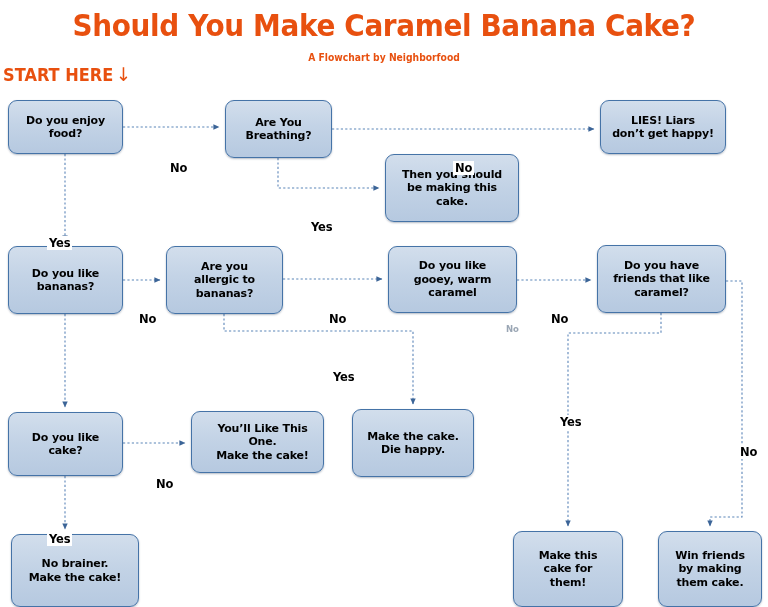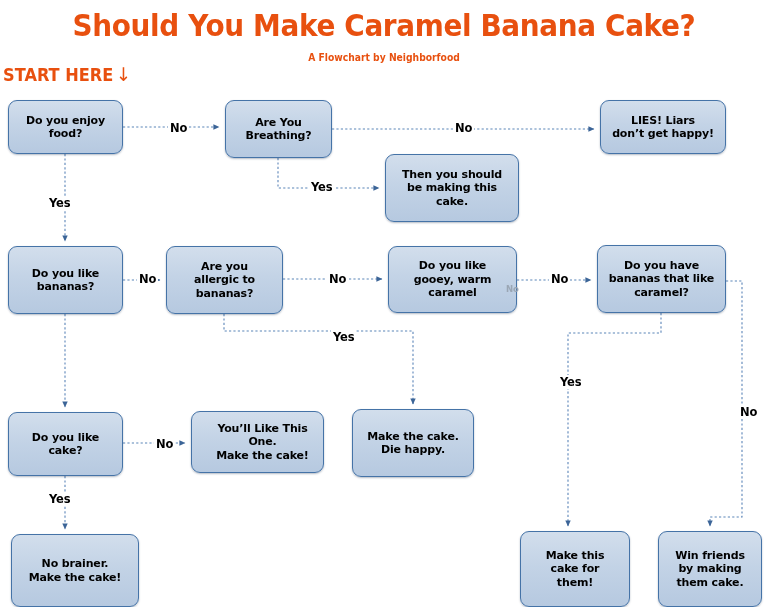--- a/index.html
+++ b/index.html
@@ -100,20 +100,21 @@
   .edge-label {
     position: absolute;
     font-family: "DejaVu Sans", sans-serif;
     font-weight: bold;
     font-size: 11.5px;
     color: #000000;
     background: #ffffff;
     padding: 0 2px;
     white-space: nowrap;
     letter-spacing: -0.2px;
+    margin-top: 40px;
   }
   .edge-label.ghost {
     color: #9AA6B4;
     background: transparent;
     font-size: 8.5px;
   }
 </style>
 </head>
 <body>
 
@@ -173,32 +174,32 @@
 cake.</div>
       <div class="node" style="left: 8px; top: 246px; width: 115px; height: 68px;">Do you like
 bananas?</div>
       <div class="node" style="left: 166px; top: 246px; width: 117px; height: 68px;">Are you
 allergic to
 bananas?</div>
       <div class="node" style="left: 388px; top: 246px; width: 129px; height: 67px;">Do you like
 gooey, warm
 caramel</div>
       <div class="node" style="left: 597px; top: 245px; width: 129px; height: 68px;">Do you have
-bananas that like
+friends that like
 caramel?</div>
       <div class="node" style="left: 8px; top: 412px; width: 115px; height: 64px;">Do you like
 cake?</div>
       <div class="node" style="left: 191px; top: 411px; width: 133px; height: 62px; padding-left: 15px;">You’ll Like This
 One.
 Make the cake!</div>
       <div class="node" style="left: 352px; top: 409px; width: 122px; height: 68px;">Make the cake.
 Die happy.</div>
       <div class="node" style="left: 11px; top: 534px; width: 128px; height: 73px;">No brainer.
 Make the cake!</div>
-      <div class="node" style="left: 513px; top: 531px; width: 110px; height: 76px; margin-left: 7px;">Make this
+      <div class="node" style="left: 513px; top: 531px; width: 110px; height: 76px;">Make this
 cake for
 them!</div>
       <div class="node" style="left: 658px; top: 531px; width: 104px; height: 76px;">Win friends
 by making
 them cake.</div>
     </div>
 
   <div id="label-layer">
       <div class="edge-label" style="left: 168px; top: 121px;">No</div>
       <div class="edge-label" style="left: 47px; top: 196px;">Yes</div>

